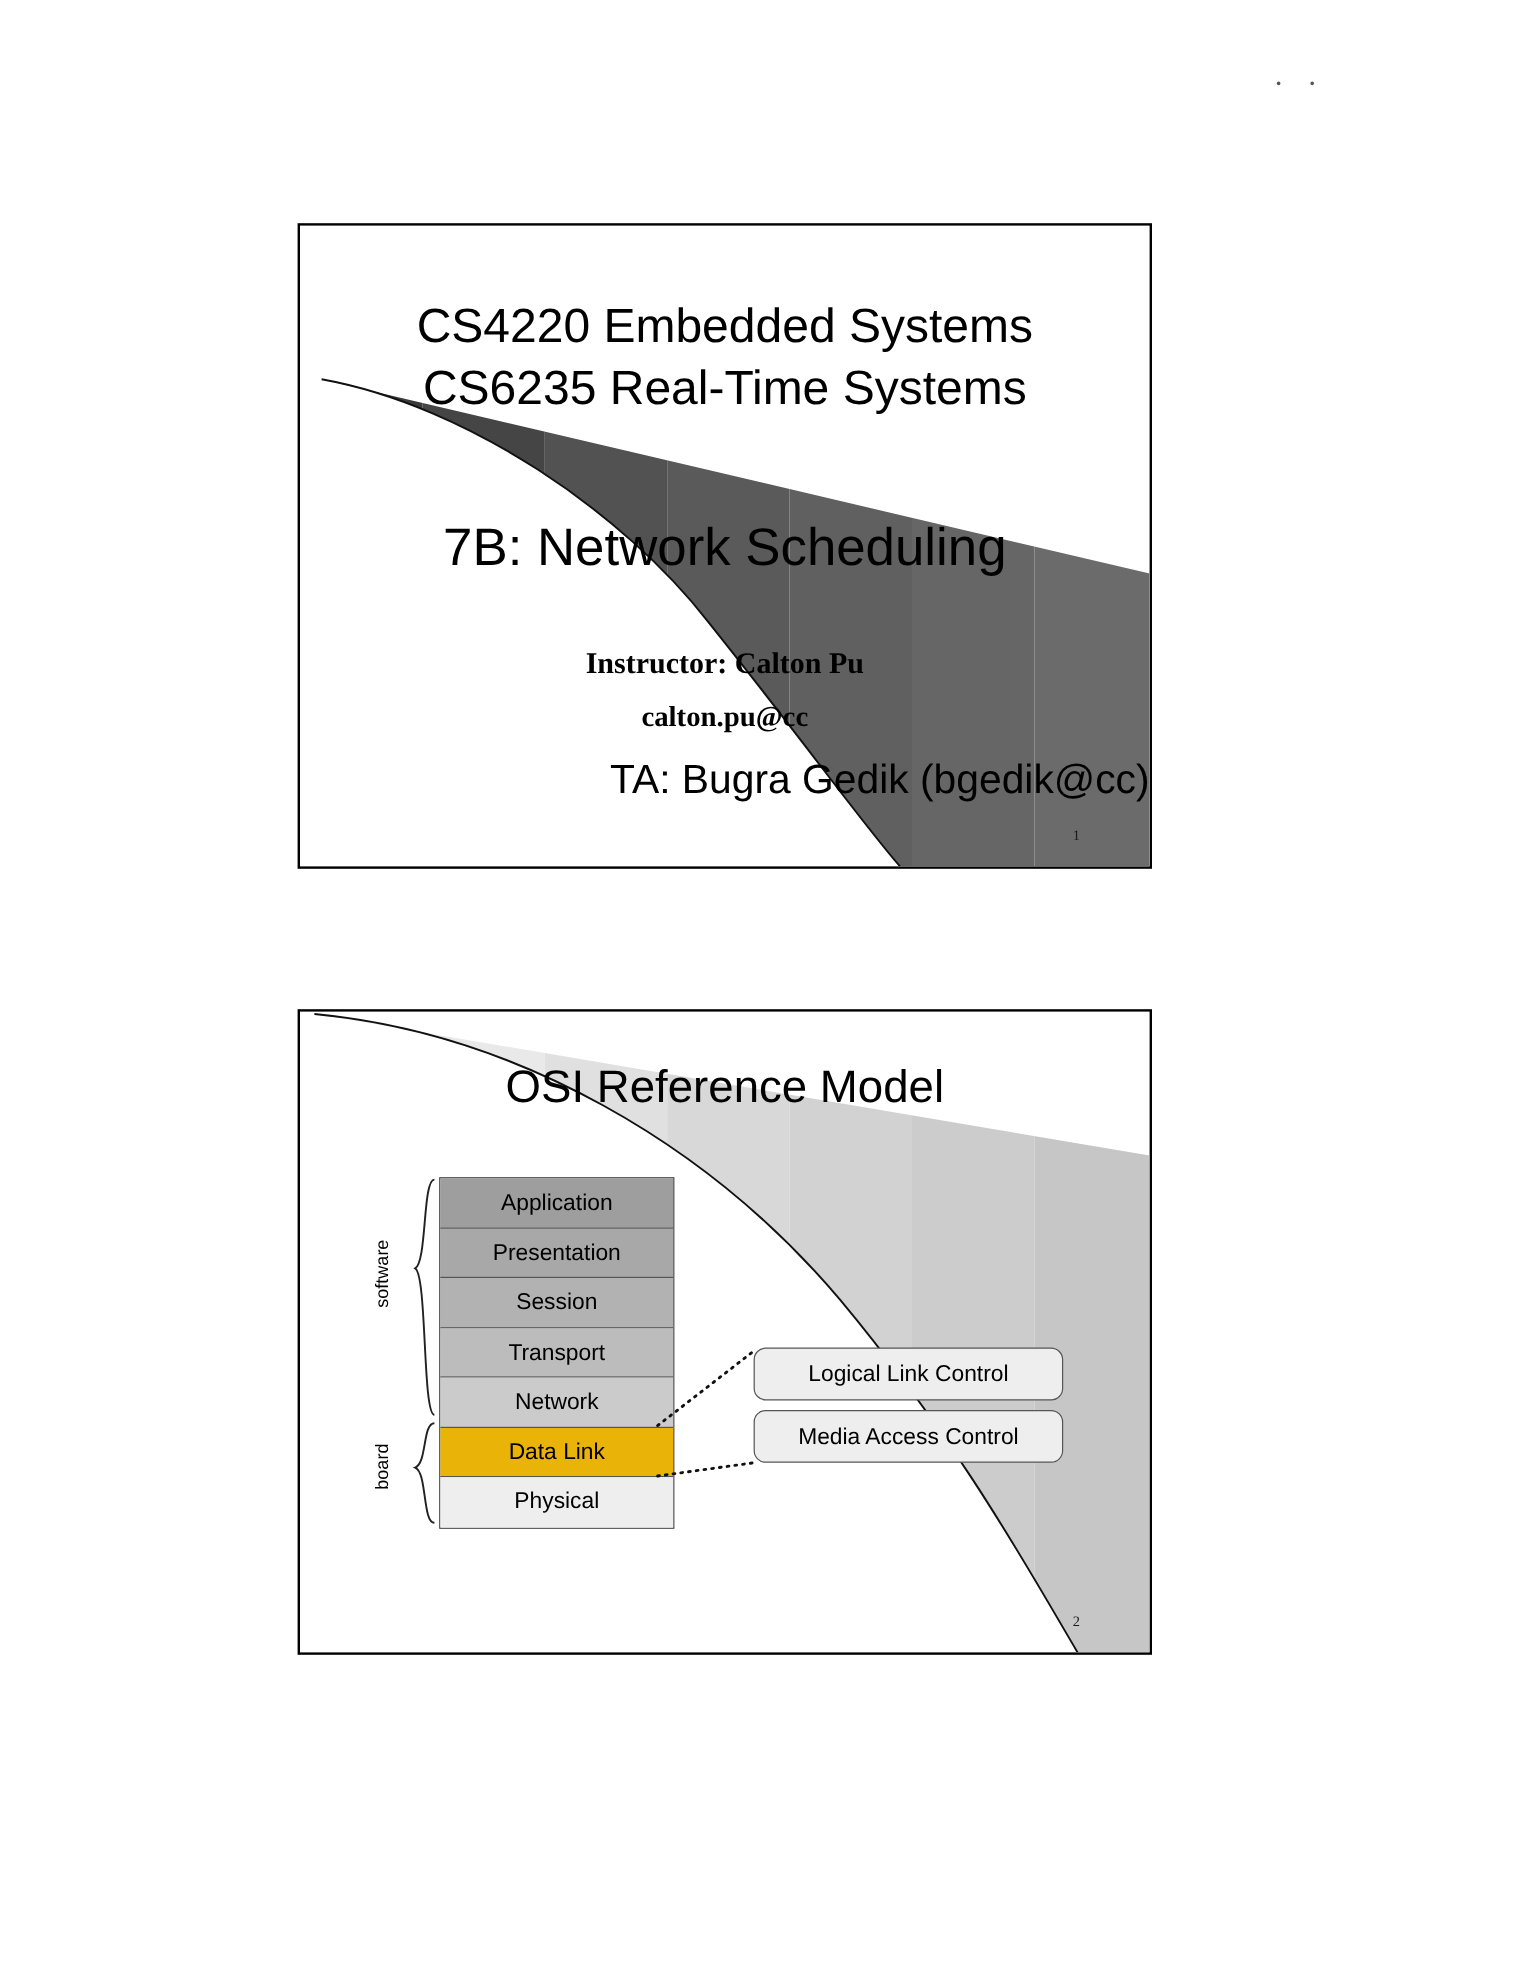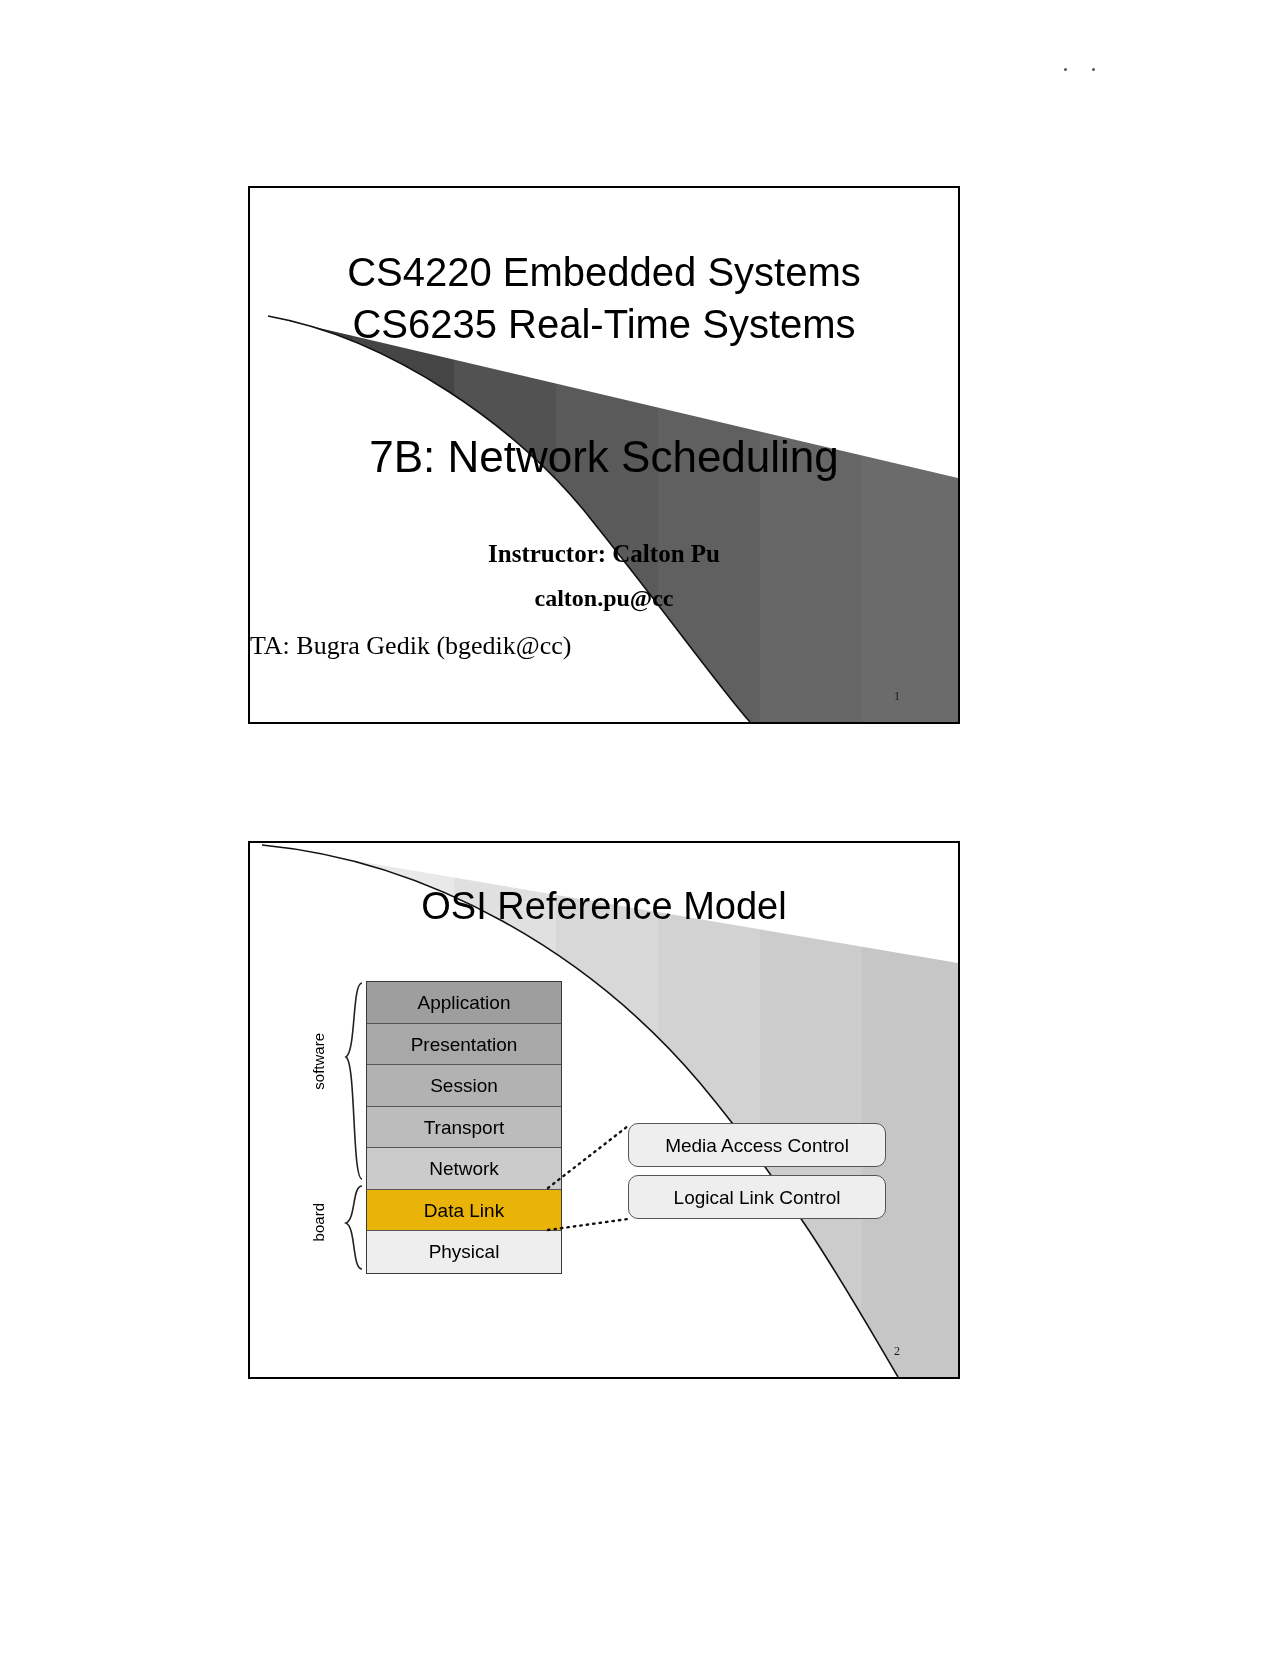--- a/index.html
+++ b/index.html
@@ -118,24 +118,24 @@
     font-weight: bold;
     color: #000;
     font-family: "Liberation Serif", serif;
     z-index: 4;
   }
   .s1-ta {
     position: absolute;
     left: 0;
     right: 0;
     top: 443px;
-    text-align: left;
-    font-size: 26px;
-    color: #000;
-    font-family: Liberation Serif, serif;
+    text-align: right;
+    font-size: 34px;
+    color: #000;
+    font-family: Liberation Sans, sans-serif;
     z-index: 4;
   }
   .page-num {
     position: absolute;
     right: 58px;
     bottom: 18px;
     font-size: 12px;
     color: #1a1a1a;
     font-family: "Liberation Serif", serif;
     z-index: 6;
@@ -317,20 +317,20 @@
         <div class="layer" style="background:#eab308">Data Link</div>
         <div class="layer" style="background:#eeeeee">Physical</div>
       </div>
 
       <svg class="connectors" viewBox="0 0 640 320" preserveAspectRatio="none">
         <path d="M240,207 L320,145" fill="none" stroke="#111" stroke-width="2.4" stroke-dasharray="1.5 5" stroke-linecap="round"></path>
         <path d="M240,249 L320,238" fill="none" stroke="#111" stroke-width="2.4" stroke-dasharray="1.5 5" stroke-linecap="round"></path>
       </svg>
 
       <div class="callouts">
+        <div class="callout">Logical Link Control</div>
         <div class="callout">Media Access Control</div>
-        <div class="callout">Logical Link Control</div>
       </div>
     </div>
 
     <div class="page-num">2</div>
   </div>
 </div>
 
 </body></html>

